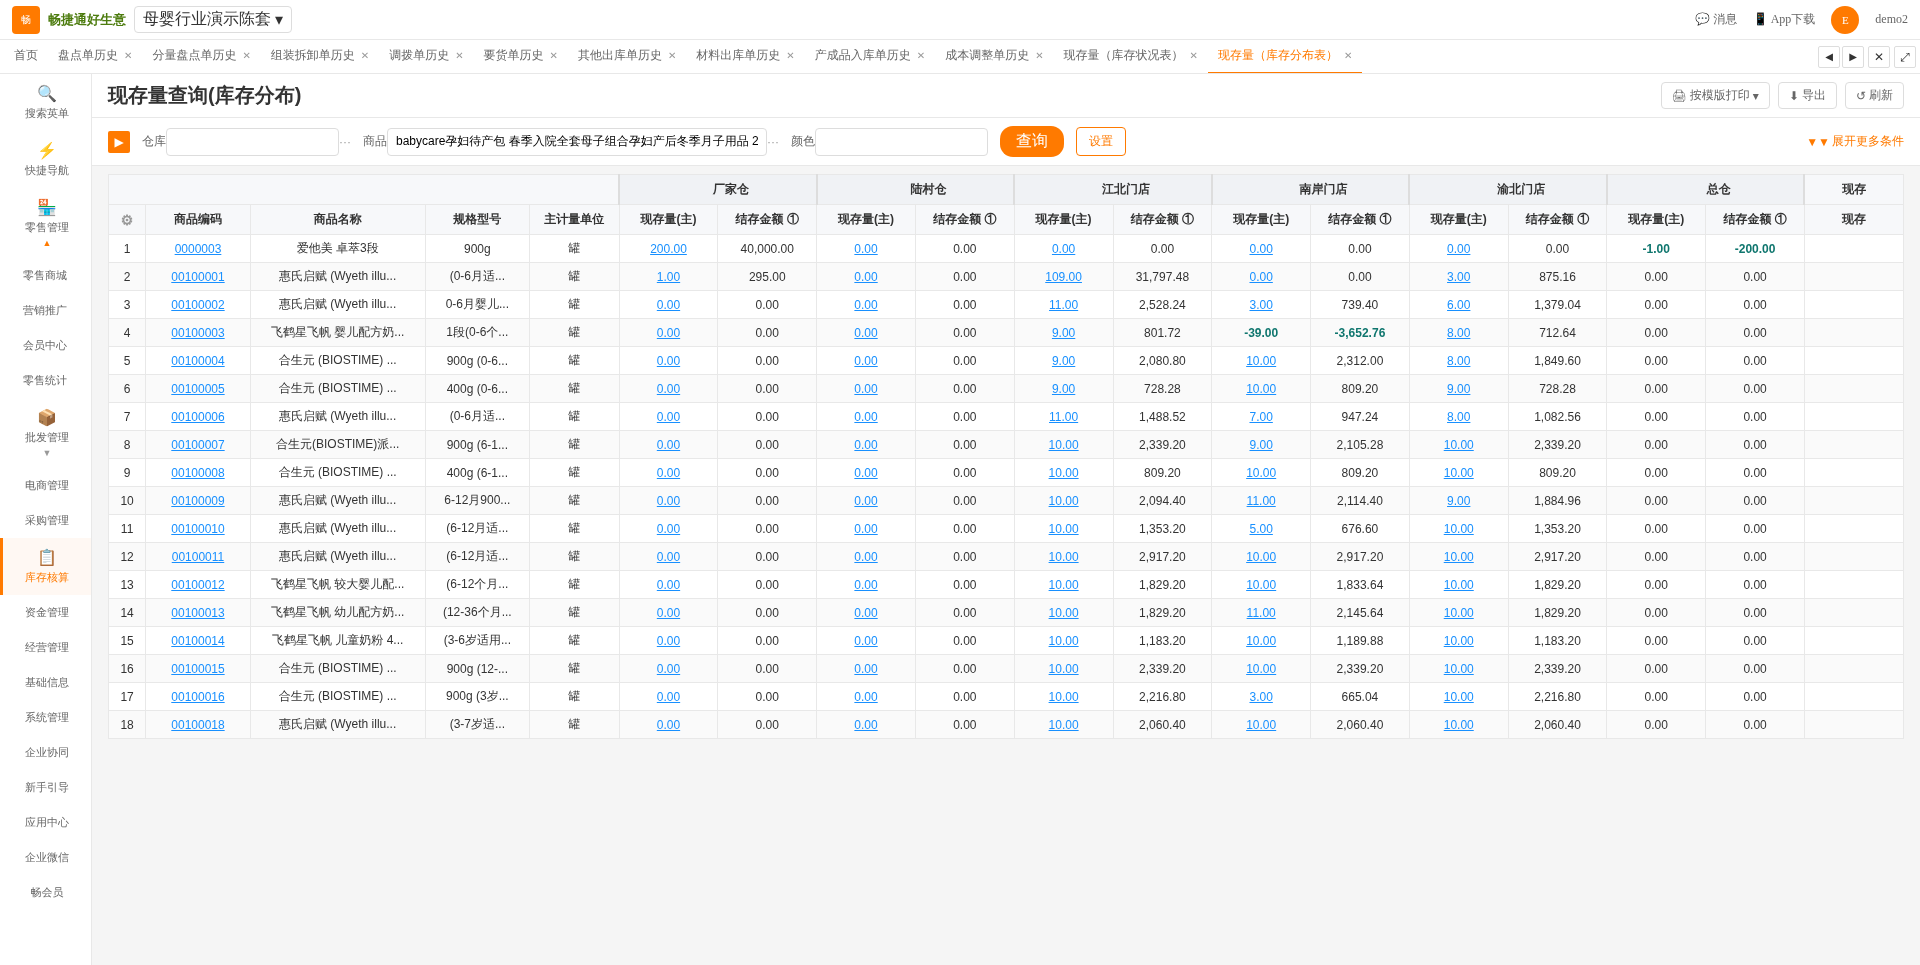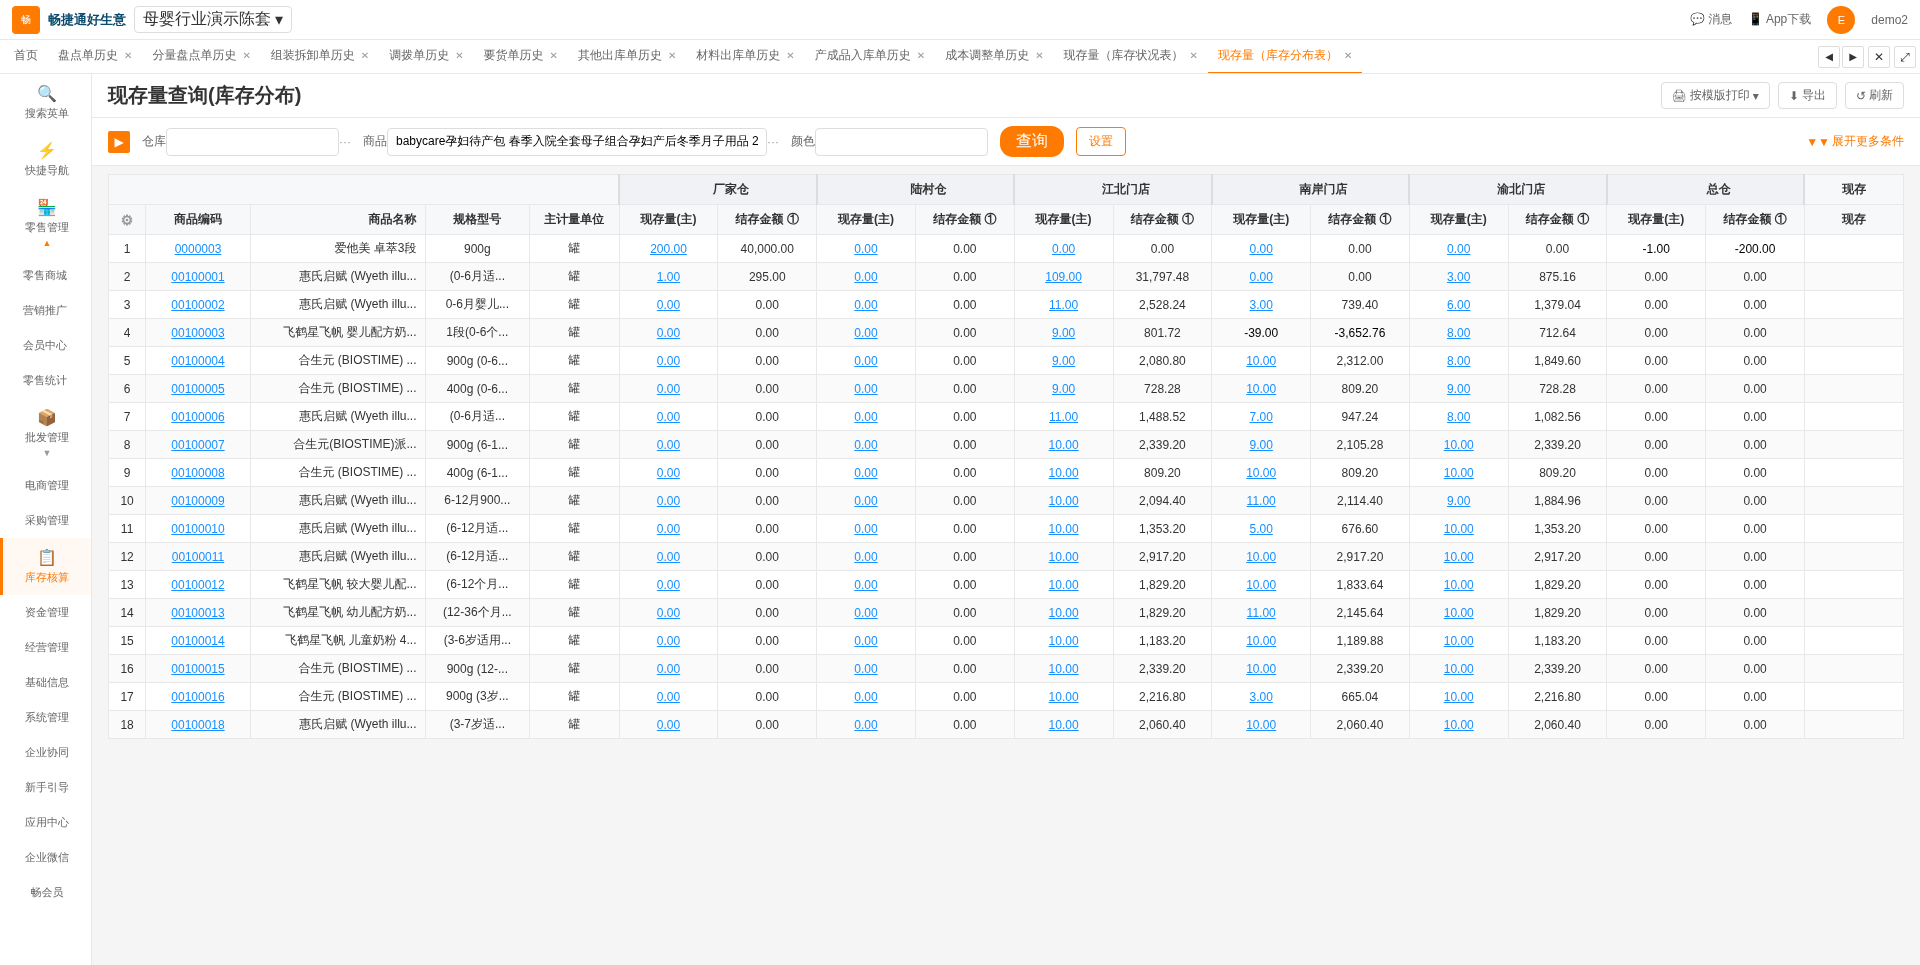--- a/index.html
+++ b/index.html
@@ -5,24 +5,24 @@
     * { box-sizing: border-box; margin: 0; padding: 0; }
     body { font-family: 'Microsoft YaHei', Arial, sans-serif; font-size: 12px; background: #f5f5f5; color: #333; overflow: hidden; }
 
     
     .top-bar {
       display: flex; align-items: center; justify-content: space-between;
       background: #fff; height: 40px; padding: 0 12px;
       border-bottom: 1px solid #e8e8e8; position: relative; z-index: 10;
     }
     .top-bar-left { display: flex; align-items: center; gap: 8px; }
-    .logo-area { display: flex; align-items: center; gap: 4px; color: #0c4a6e; font-weight: bold; font-size: 13px; }
+    .logo-area { display: flex; align-items: center; gap: 4px; color: #4d7c0f; font-weight: bold; font-size: 13px; }
     .logo-icon { width: 28px; height: 28px; background: #ff7a00; border-radius: 4px; display: flex; align-items: center; justify-content: center; color: #fff; font-size: 10px; }
     .company-select { display: flex; align-items: center; gap: 4px; border: 1px solid #ddd; border-radius: 4px; padding: 2px 8px; font-size: 16px; cursor: pointer; }
-    .top-bar-right { display: flex; align-items: center; gap: 16px; font-size: 12px; color: #666; }
+    .top-bar-right { display: flex; align-items: center; gap: 16px; font-size: 12px; color: #666; font-family: Liberation Serif, serif; }
     .top-bar-right span { cursor: pointer; }
     .avatar { width: 28px; height: 28px; border-radius: 50%; background: #ff7a00; display: flex; align-items: center; justify-content: center; color: #fff; font-size: 11px; }
 
     
     .nav-tabs {
       display: flex; align-items: center; background: #fff;
       border-bottom: 1px solid #e8e8e8; height: 34px; overflow: hidden;
       padding: 0 4px;
     }
     .nav-tab {
@@ -85,24 +85,24 @@
     thead tr { background: #f7f8fa; }
     thead th {
       border: 1px solid #e8e8e8; padding: 6px 8px; text-align: center;
       font-weight: 600; color: #333; white-space: nowrap; position: sticky; top: 0; background: #f7f8fa; z-index: 2;
     }
     thead th.group-header { background: #f0f2f5; padding-left: 34px; }
     tbody td { border: 1px solid #e8e8e8; padding: 5px 8px; text-align: center; white-space: nowrap; color: #333; }
     tbody tr:nth-child(even) { background: #fafafa; }
     tbody tr.sum-row { background: #fffbe6 !important; font-weight: 600; }
     .num-link { color: #1890ff; text-decoration: underline; cursor: pointer; }
-    .num-neg { color: #000000; }
+    .num-neg { color: #0f766e; font-weight: bold; }
     .col-index { width: 32px; }
     .col-code { width: 90px; }
-    .col-name { width: 140px; text-align: right; }
+    .col-name { width: 140px; text-align: center; }
     .col-spec { width: 90px; }
     .col-unit { width: 70px; }
     .col-num { width: 85px; }
     .settings-icon { color: #999; font-size: 14px; cursor: pointer; }
 
     
     ::-webkit-scrollbar { width: 6px; height: 6px; }
     ::-webkit-scrollbar-track { background: #f1f1f1; }
     ::-webkit-scrollbar-thumb { background: #ccc; border-radius: 3px; }
   </style>

